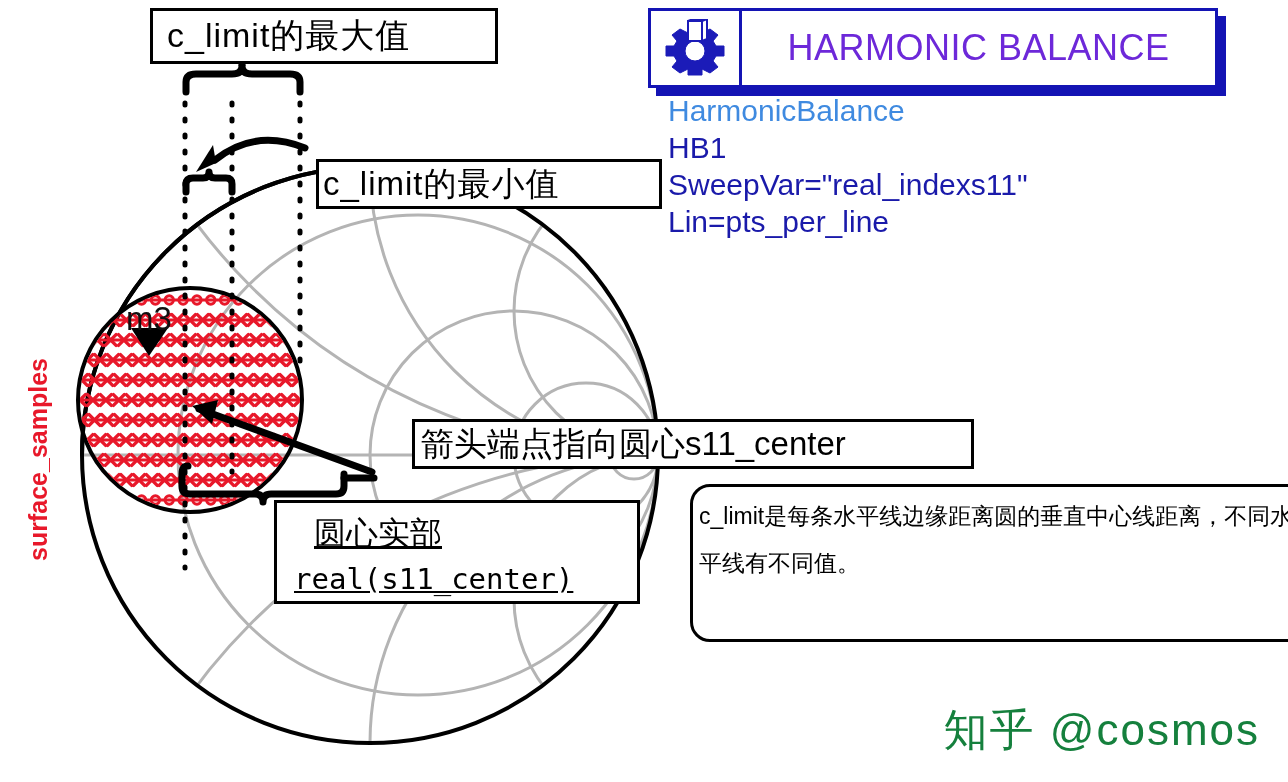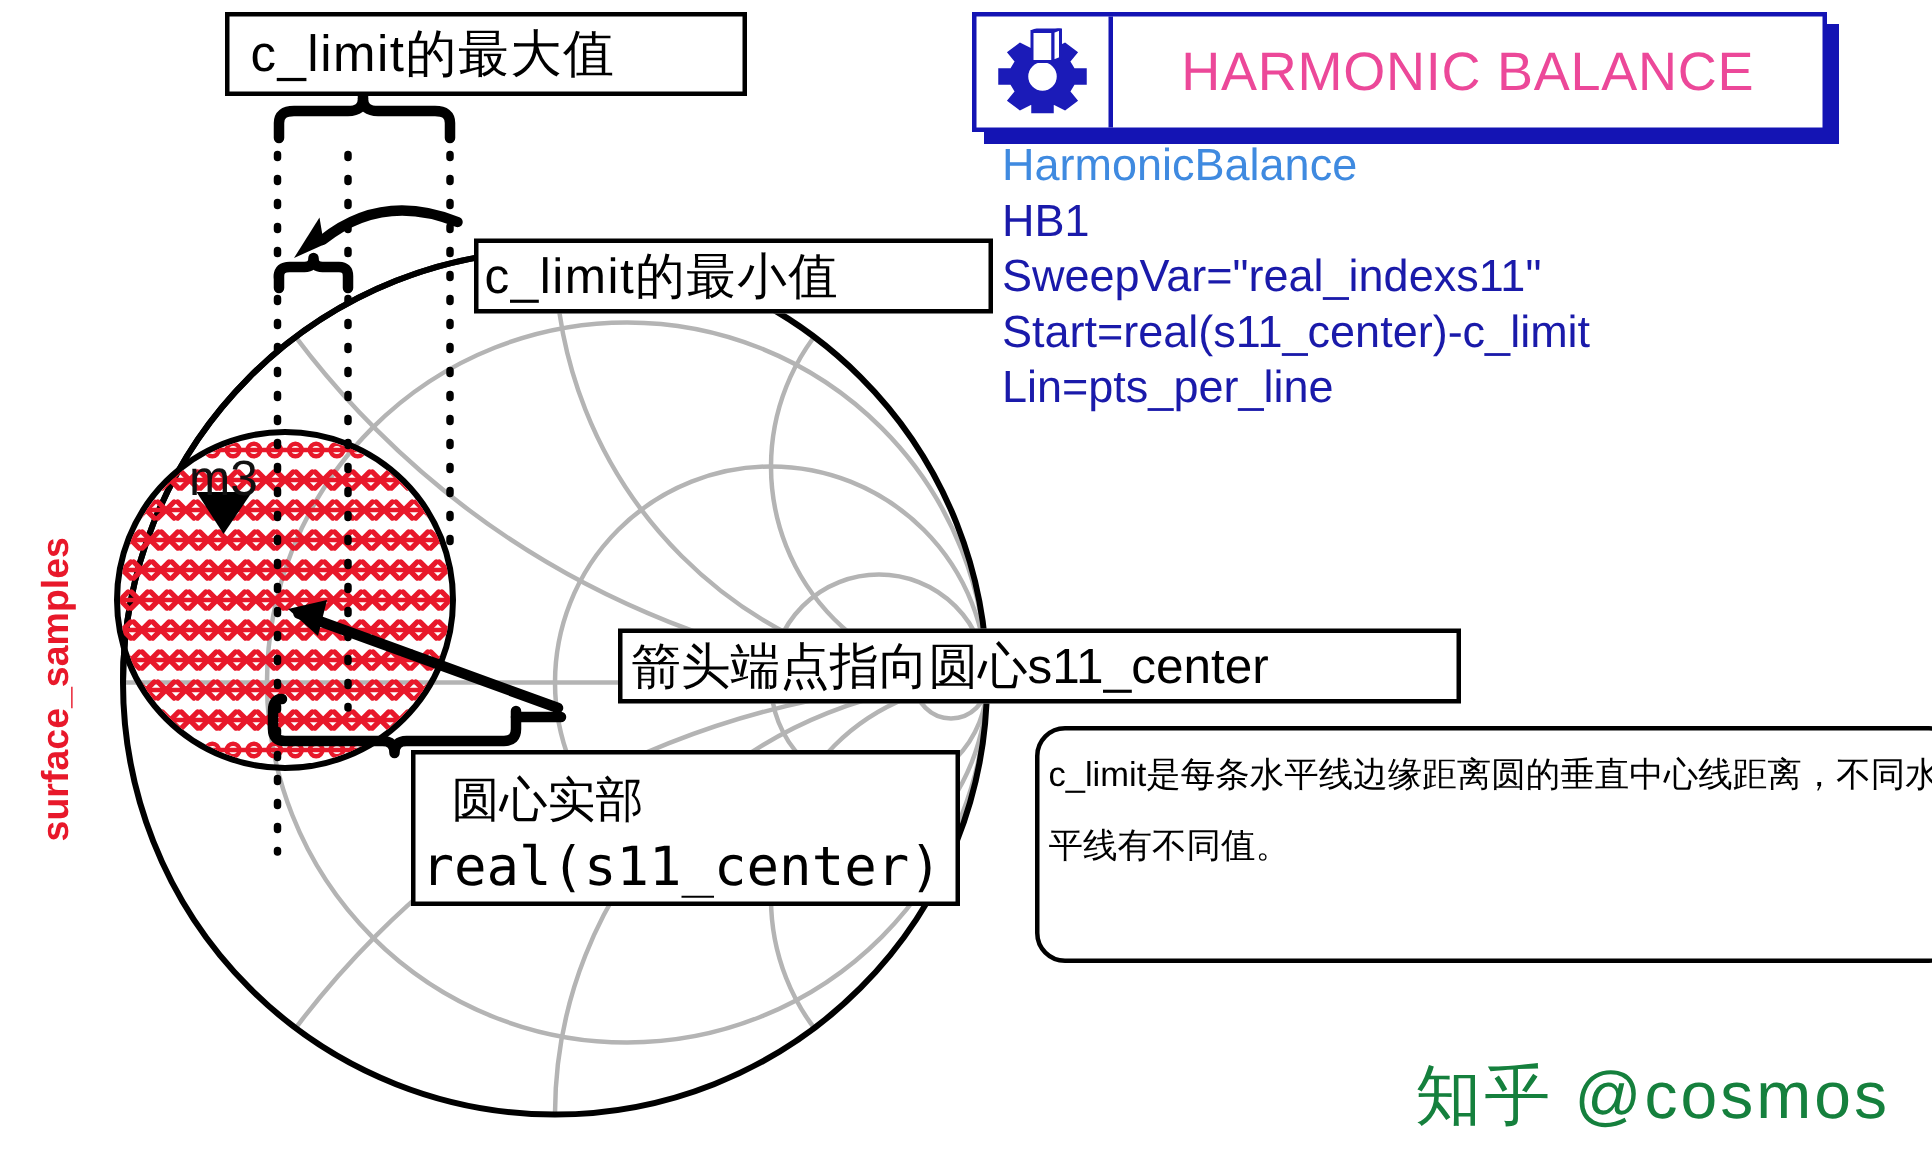--- a/index.html
+++ b/index.html
@@ -35,25 +35,26 @@
   #box-min{
     left:316px;top:159px;width:346px;height:50px;
     font-size:33px;padding-left:4px;letter-spacing:1px;
   }
   #box-arrow{
     left:372px;top:419px;width:562px;height:50px;
     font-size:33px;padding-left:6px;margin-left:40px;
   }
   #box-real{
     left:274px;top:500px;width:366px;height:104px;
-    font-size:32px;padding-left:0px;
+    font-size:32px;padding-left:13px;
     display:block;
+    text-decoration:underline;
   }
   #box-real .l1{display:block;padding-left:24px;line-height:44px;padding-top:8px;}
-  #box-real .l2{display:block;padding-left:4px;line-height:48px;font-family:"DejaVu Sans Mono", monospace;font-size:36px;}
+  #box-real .l2{display:block;padding-left:4px;line-height:48px;font-family:"DejaVu Sans Mono", monospace;font-size:29px;}
   #box-note{
     left:690px;top:484px;width:616px;height:158px;
     font-size:23px;
     display:block;
     padding:6px 6px 0 6px;
     line-height:47px;
     white-space:normal;
     border-radius:20px;
   }
 
@@ -70,21 +71,21 @@
     border:3px solid #1414b4;
     box-sizing:border-box;
     display:flex;align-items:stretch;
   }
   #hb-icon-cell{
     width:88px;border-right:3px solid #1414b4;
     display:flex;align-items:center;justify-content:center;
   }
   #hb-title-cell{
     flex:1;display:flex;align-items:center;justify-content:center;
-    font-size:36px;color:#ec4899;letter-spacing:0.5px;
+    font-size:36px;color:#6d28d9;letter-spacing:0.5px;
   }
 
   
   #hb-params{
     position:absolute;left:668px;top:92px;z-index:25;
     font-size:30px;line-height:37px;
     color:#1a1aaa;
     white-space:nowrap;
   }
   #hb-params .cls{color:#3f8ae0;}
@@ -401,19 +402,18 @@
         </svg>
       </div>
       <div id="hb-title-cell">HARMONIC BALANCE</div>
     </div>
   </div>
 
   <div id="hb-params">
     <div class="cls">HarmonicBalance</div>
     <div>HB1</div>
     <div>SweepVar="real_indexs11"</div>
-    <div>Start=real(s11_center)-c_limit</div>
     <div>Lin=pts_per_line</div>
   </div>
 
   <div id="watermark">知乎 @cosmos</div>
 
 </div>
 
 </body></html>

